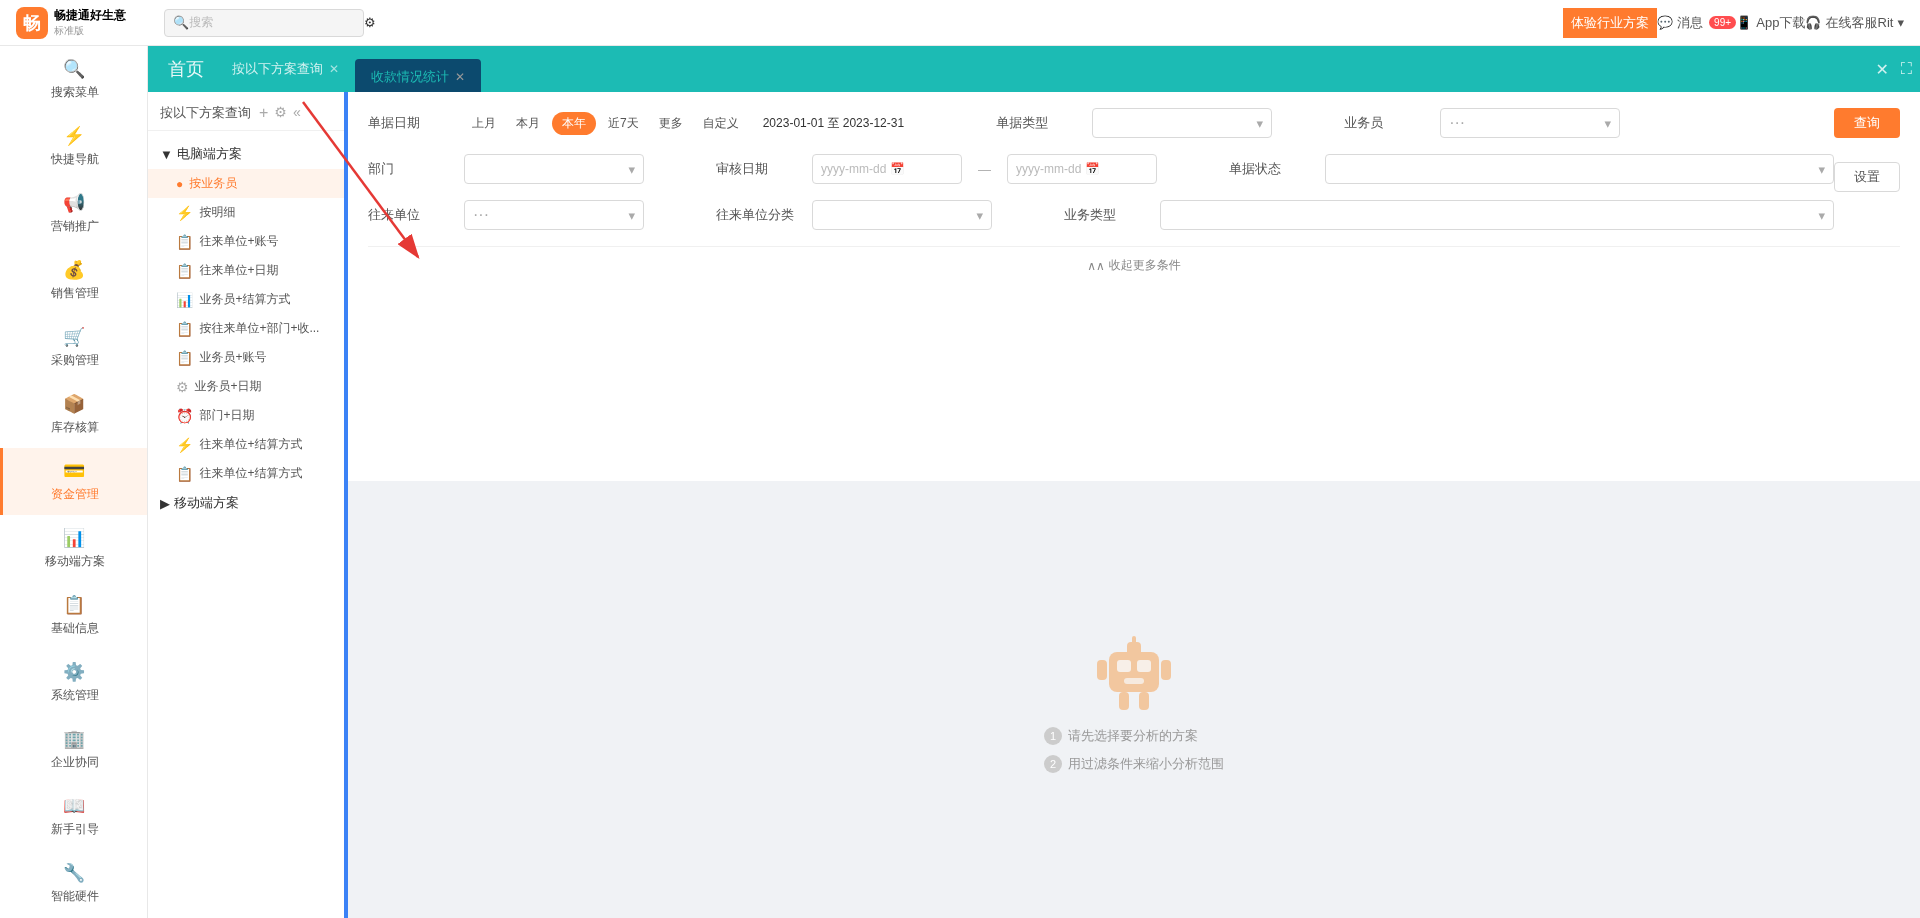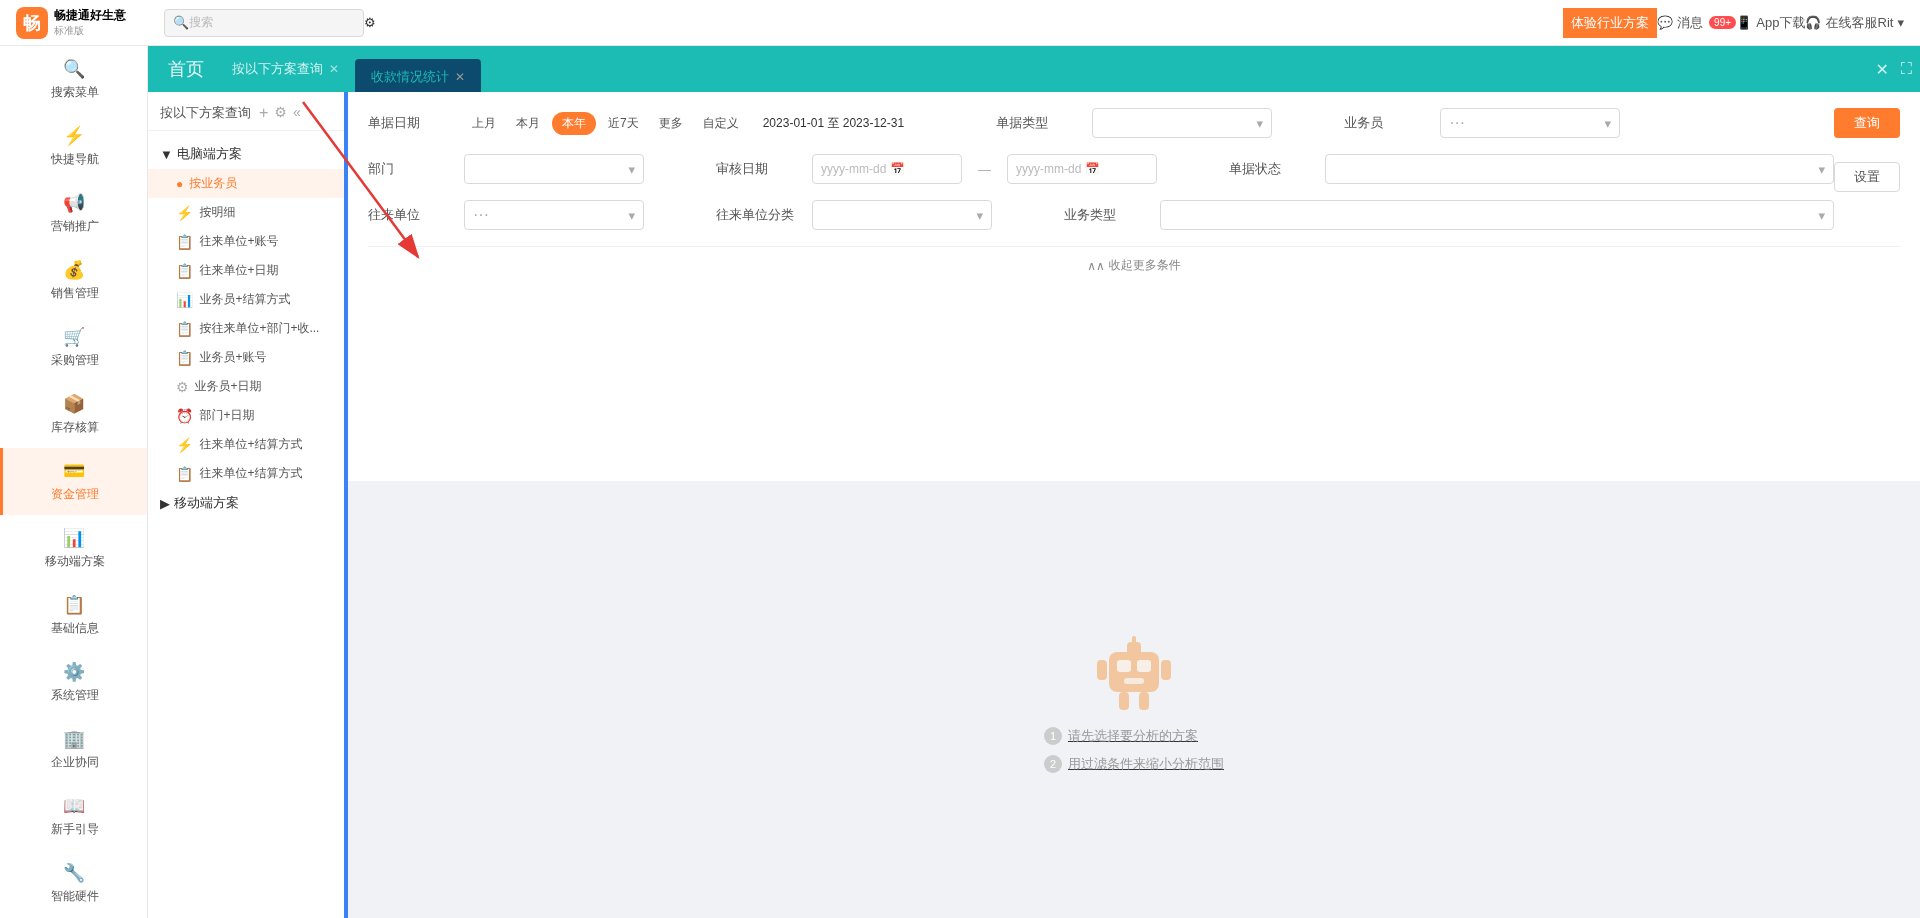--- a/index.html
+++ b/index.html
@@ -331,21 +331,20 @@
 
     
     .empty-state {
       flex: 1;
       display: flex;
       flex-direction: column;
       align-items: center;
       justify-content: center;
       background: #f0f2f5;
       padding: 40px 0;
-      text-decoration: underline;
     }
     .empty-tips {
       list-style: none;
       color: #999;
       font-size: 13px;
       line-height: 28px;
     }
     .empty-tips li::before {
       content: attr(data-num) ' ';
       display: inline-block;

